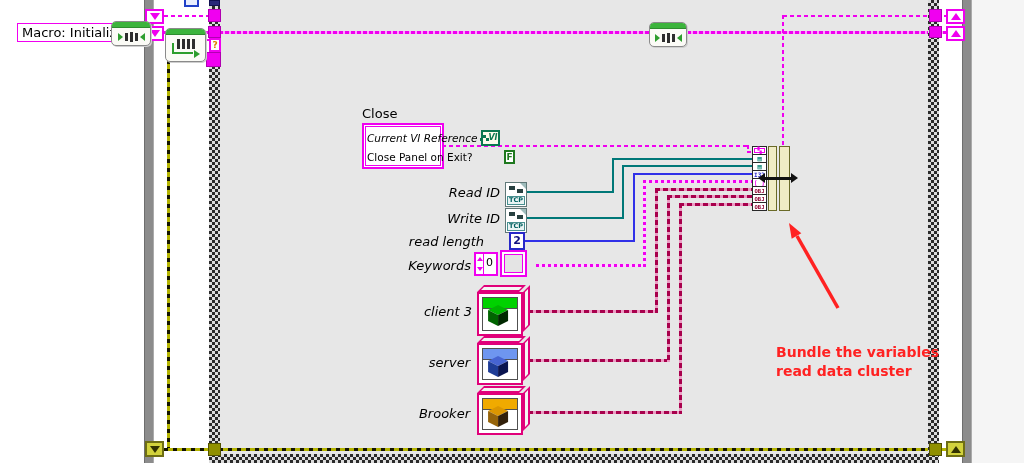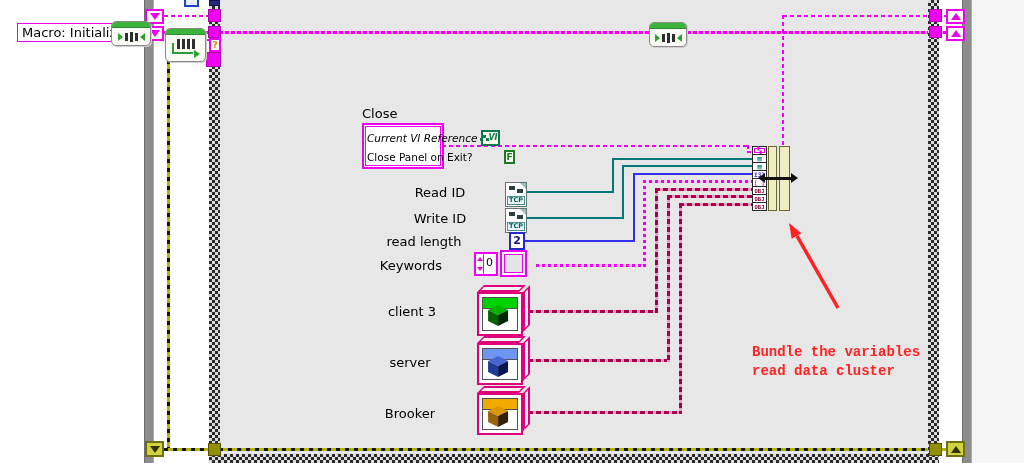--- a/index.html
+++ b/index.html
@@ -1,20 +1,20 @@
 <!DOCTYPE html>
 <html><head>
 <meta charset="utf-8">
 <style>
   html,body{margin:0;padding:0;background:#fff;}
   #root{position:relative;width:1024px;height:463px;background:#FFFFFF;
         font-family:"DejaVu Sans","Liberation Sans",sans-serif;overflow:hidden;}
   .abs{position:absolute;}
   .lbl{position:absolute;font-size:13px;color:#000;white-space:nowrap;}
-  .rlbl{width:120px;text-align:center;}
+  .rlbl{width:120px;text-align:right;font-style:italic;}
 
   
   .canvas-bg{background:#E7E7E7;}
   .outer-right{background:#F5F5F5;}
 
   
   .film{position:absolute;background:repeating-conic-gradient(#2A2A2A 0% 25%,#DCDCDC 25% 50%) 0 0/6px 6px;}
   .loopbar{position:absolute;background:#8C8C8C;border-left:1px solid #6E6E6E;border-right:1px solid #ABABAB;box-sizing:border-box;}
 
   
@@ -337,21 +337,21 @@
   <div class="term tcp-refnum" style="left:752px;top:162px;">▤</div>
   <div class="term int32" style="left:752px;top:170px;">I32</div>
   <div class="term array" style="left:752px;top:178px;">[ ]</div>
   <div class="term object" style="left:752px;top:186px;">OBJ</div>
   <div class="term object" style="left:752px;top:194px;">OBJ</div>
   <div class="term object" style="left:752px;top:202px;">OBJ</div>
   <div class="barrow-line" style="left:764px;top:177px;width:28px;"></div>
   <div class="barrow-l" style="left:758px;top:173px;"></div>
   <div class="barrow-r" style="left:791px;top:173px;"></div>
 
-  <div class="anno" style="left:752px;top:343px;font-family:Liberation Mono, monospace;">
+  <div class="anno" style="left:776px;top:343px;">
     <div style="color: rgb(255, 34, 34);">Bundle the variables</div>
     <div style="color: rgb(255, 34, 34);">read data cluster</div>
   </div>
 
   <svg class="overlay" width="1024" height="463" viewBox="0 0 1024 463">
     <line x1="838" y1="308" x2="797" y2="236" stroke-width="3.5" style="stroke: rgb(255, 34, 34);"></line>
     <polygon points="789,223 791.7,238.8 801.3,233.2" style="fill: rgb(255, 34, 34);"></polygon>
   </svg>
 
 </div>

